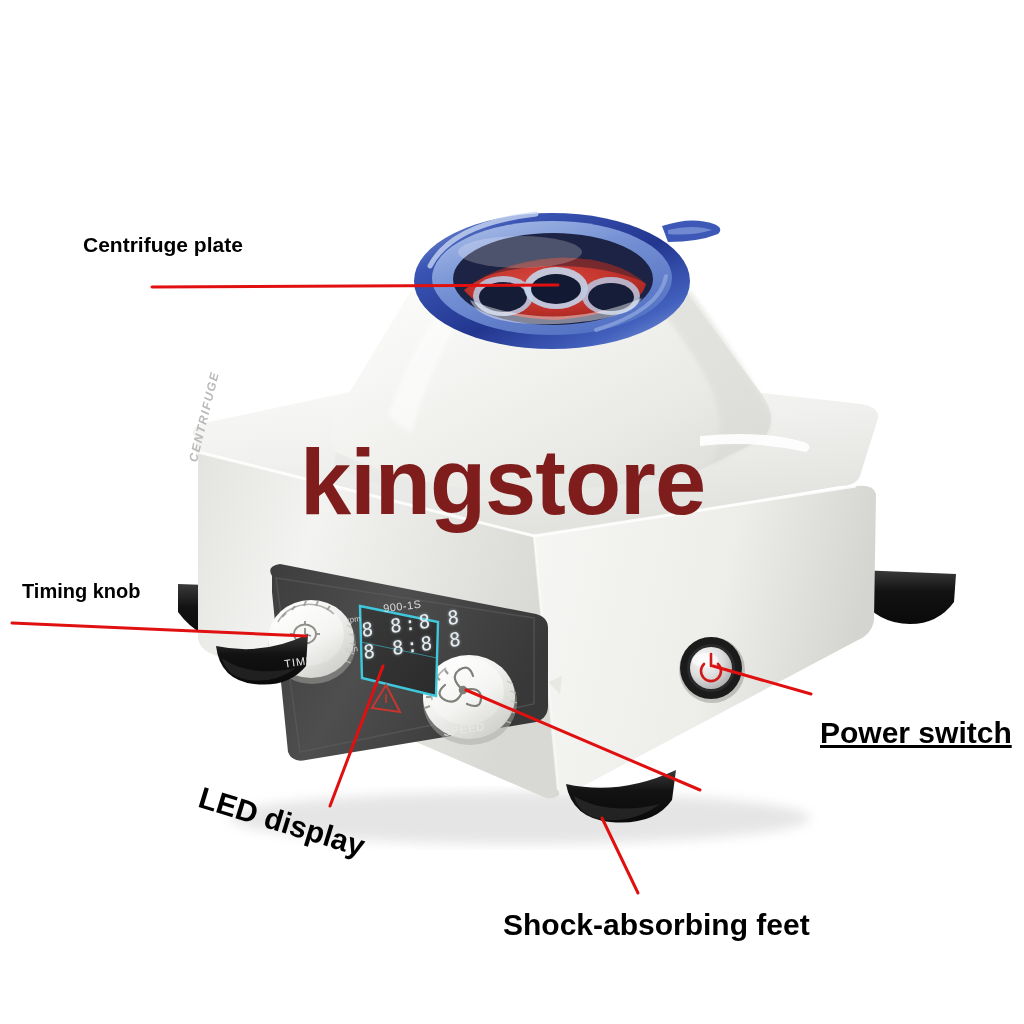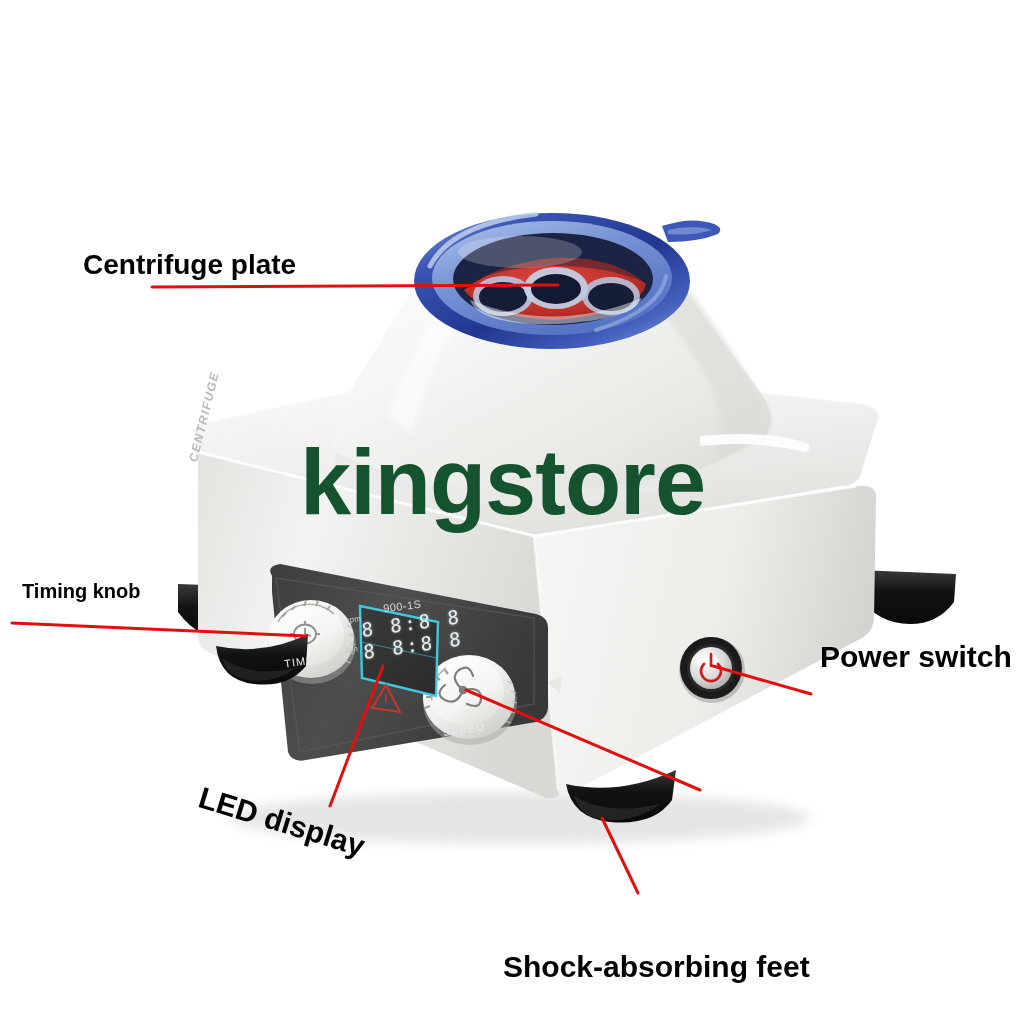--- a/index.html
+++ b/index.html
@@ -8,21 +8,21 @@
     background:#ffffff;
     font-family:"Liberation Sans", sans-serif;
     overflow:hidden;
   }
   #stage{position:relative;width:1024px;height:1024px;background:#fff;}
 
   
   .watermark{
     position:absolute;left:300px;top:430px;
     font-size:92px;font-weight:700;letter-spacing:-1px;
-    color:#14532d;
+    color:#7f1d1d;
     font-family:"Liberation Sans", sans-serif;
     user-select:none;
     z-index:40;
   }
 
   
   .machine{position:absolute;left:0;top:0;width:1024px;height:1024px;z-index:10;}
 
   .model-no{
     position:absolute;left:383px;top:600px;
@@ -68,25 +68,25 @@
     z-index:20;white-space:nowrap;font-style:italic;font-weight:600;
   }
 
   
   .callout{
     position:absolute;
     color:#000;font-weight:700;
     font-family:"Liberation Sans", sans-serif;
     z-index:60;white-space:nowrap;
   }
-  .c-plate   {left:83px; top:233px; font-size:28px;margin-top:16px;}
+  .c-plate   {left:83px; top:233px; font-size:21px;}
   .c-timing  {left:22px; top:580px; font-size:20px;}
   .c-led     {left:196px;top:805px; font-size:30px;transform:rotate(17deg);}
-  .c-shock   {left:503px;top:908px; font-size:30px;margin-top:42px;}
-  .c-power   {left:820px;top:640px; font-size:30px;}
+  .c-shock   {left:503px;top:908px; font-size:30px;}
+  .c-power   {left:820px;top:716px; font-size:30px;text-decoration:underline;}
   .c-speed   {left:710px;top:775px; font-size:30px;}
 
   .leaders{position:absolute;left:0;top:0;z-index:55;}
 </style>
 </head>
 <body>
 
 <div id="stage">
 
   <svg class="machine" width="1024" height="1024" viewBox="0 0 1024 1024">

